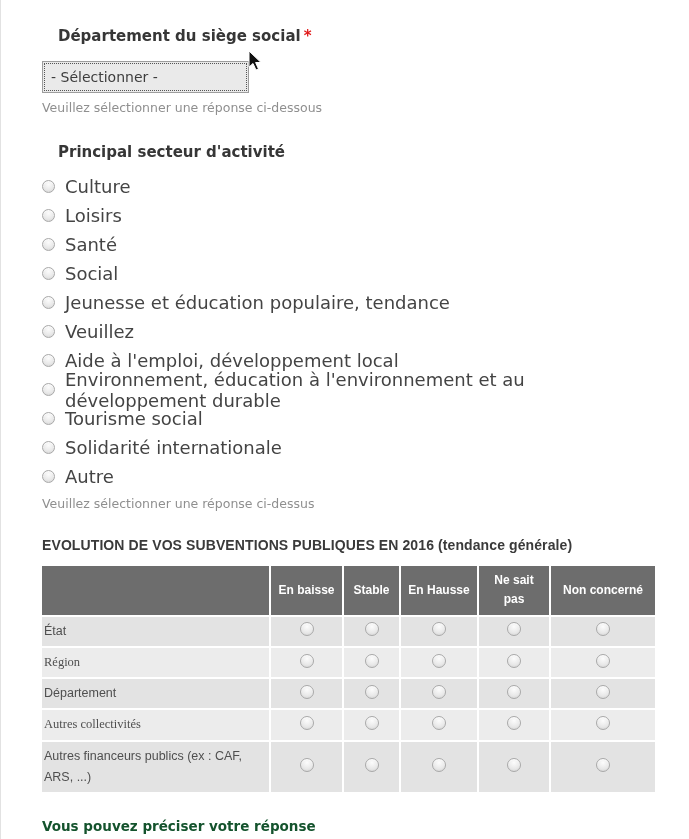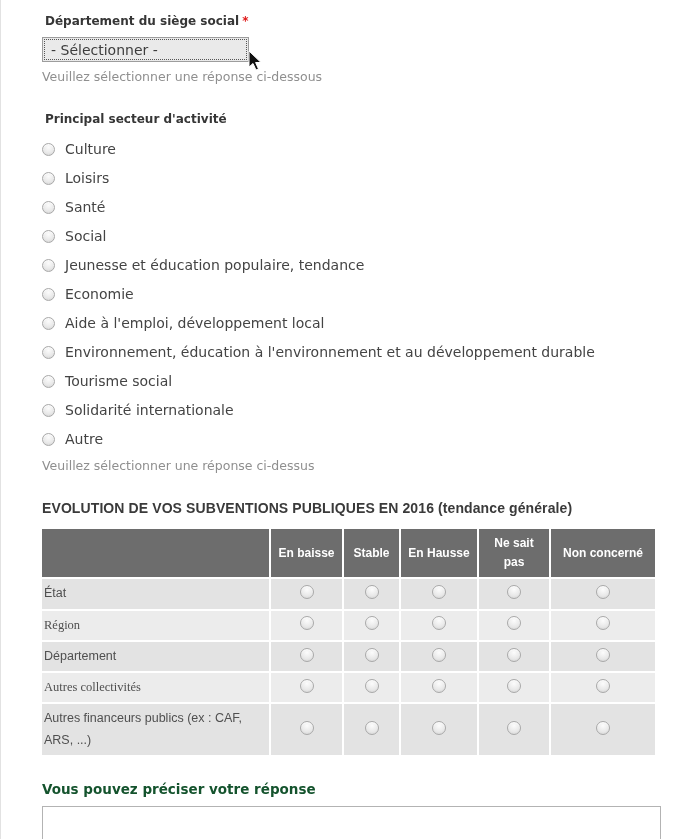--- a/index.html
+++ b/index.html
@@ -11,27 +11,27 @@
   *{box-sizing:border-box;}
   html,body{margin:0;padding:0;}
   body{
     width:689px;height:839px;overflow:hidden;position:relative;
     background:#ffffff;border-left:1px solid #e2e2e2;
     font-family:"DejaVu Sans","Liberation Sans",sans-serif;
     color:#4a4a4a;
   }
   .content{padding:11px 28px 0 41px;}
   .q-label{
-    font-size:12px;font-weight:bold;color:#363636;
-    margin:3px;line-height:1.2;
+    font-size:15px;font-weight:bold;color:#363636;
+    margin:16px;line-height:1.2;
   }
   .req{color:var(--required);font-weight:bold;margin-left:3px;}
   
   .select-box{
-    margin-top:9px;width:207px;height:25px;
+    margin-top:9px;width:207px;height:32px;
     background:#eaeaea;border:1px solid #9d9d9d;
     position:relative;display:flex;align-items:center;
     padding:8px 8px;font-size:14px;color:#3d3d3d;cursor:default;
   }
   .select-box::after{
     content:"";position:absolute;left:1px;top:1px;right:1px;bottom:1px;
     border:1px dotted #555;pointer-events:none;
   }
   .helper{color:#8f8f8f;font-size:12.5px;margin:7px 0 0 0;line-height:1.25;}
   .section-gap{margin-top:27px;}
@@ -39,21 +39,21 @@
   .options{margin-top:13px;}
   .opt{
     display:flex;align-items:center;margin-bottom:9px;height:20px;cursor:default;
   }
   .radio{
     flex:0 0 auto;width:13px;height:13px;border-radius:50%;
     border:1px solid #a9a9a9;
     background:radial-gradient(circle at 50% 30%, #fcfcfc 0%, #e8e8e8 60%, #cfcfcf 100%);
     box-shadow:inset 0 1px 1px rgba(255,255,255,.8);
   }
-  .opt-text{margin-left:10px;font-size:14px;color:#444;}
+  .opt-text{margin-left:10px;font-size:18px;color:#444;}
   
   .matrix-title{
     font-family:"Liberation Sans",sans-serif;
     font-size:14px;font-weight:bold;color:#3a3a3a;
     margin:26px 0 0 0;letter-spacing:.1px;
   }
   table.matrix{
     border-collapse:separate;border-spacing:2px;
     margin-top:11px;margin-left:-2px;
     font-family:"Liberation Sans",sans-serif;
@@ -127,21 +127,21 @@
     <span class="opt-text">Social</span>
   </label>
 
   <label class="opt">
     <span class="radio"></span>
     <span class="opt-text">Jeunesse et éducation populaire, tendance</span>
   </label>
 
   <label class="opt">
     <span class="radio"></span>
-    <span class="opt-text">Economie</span>
+    <span class="opt-text">Veuillez</span>
   </label>
 
   <label class="opt">
     <span class="radio"></span>
     <span class="opt-text">Aide à l'emploi, développement local</span>
   </label>
 
   <label class="opt">
     <span class="radio"></span>
     <span class="opt-text">Environnement, éducation à l'environnement et au développement durable</span>

